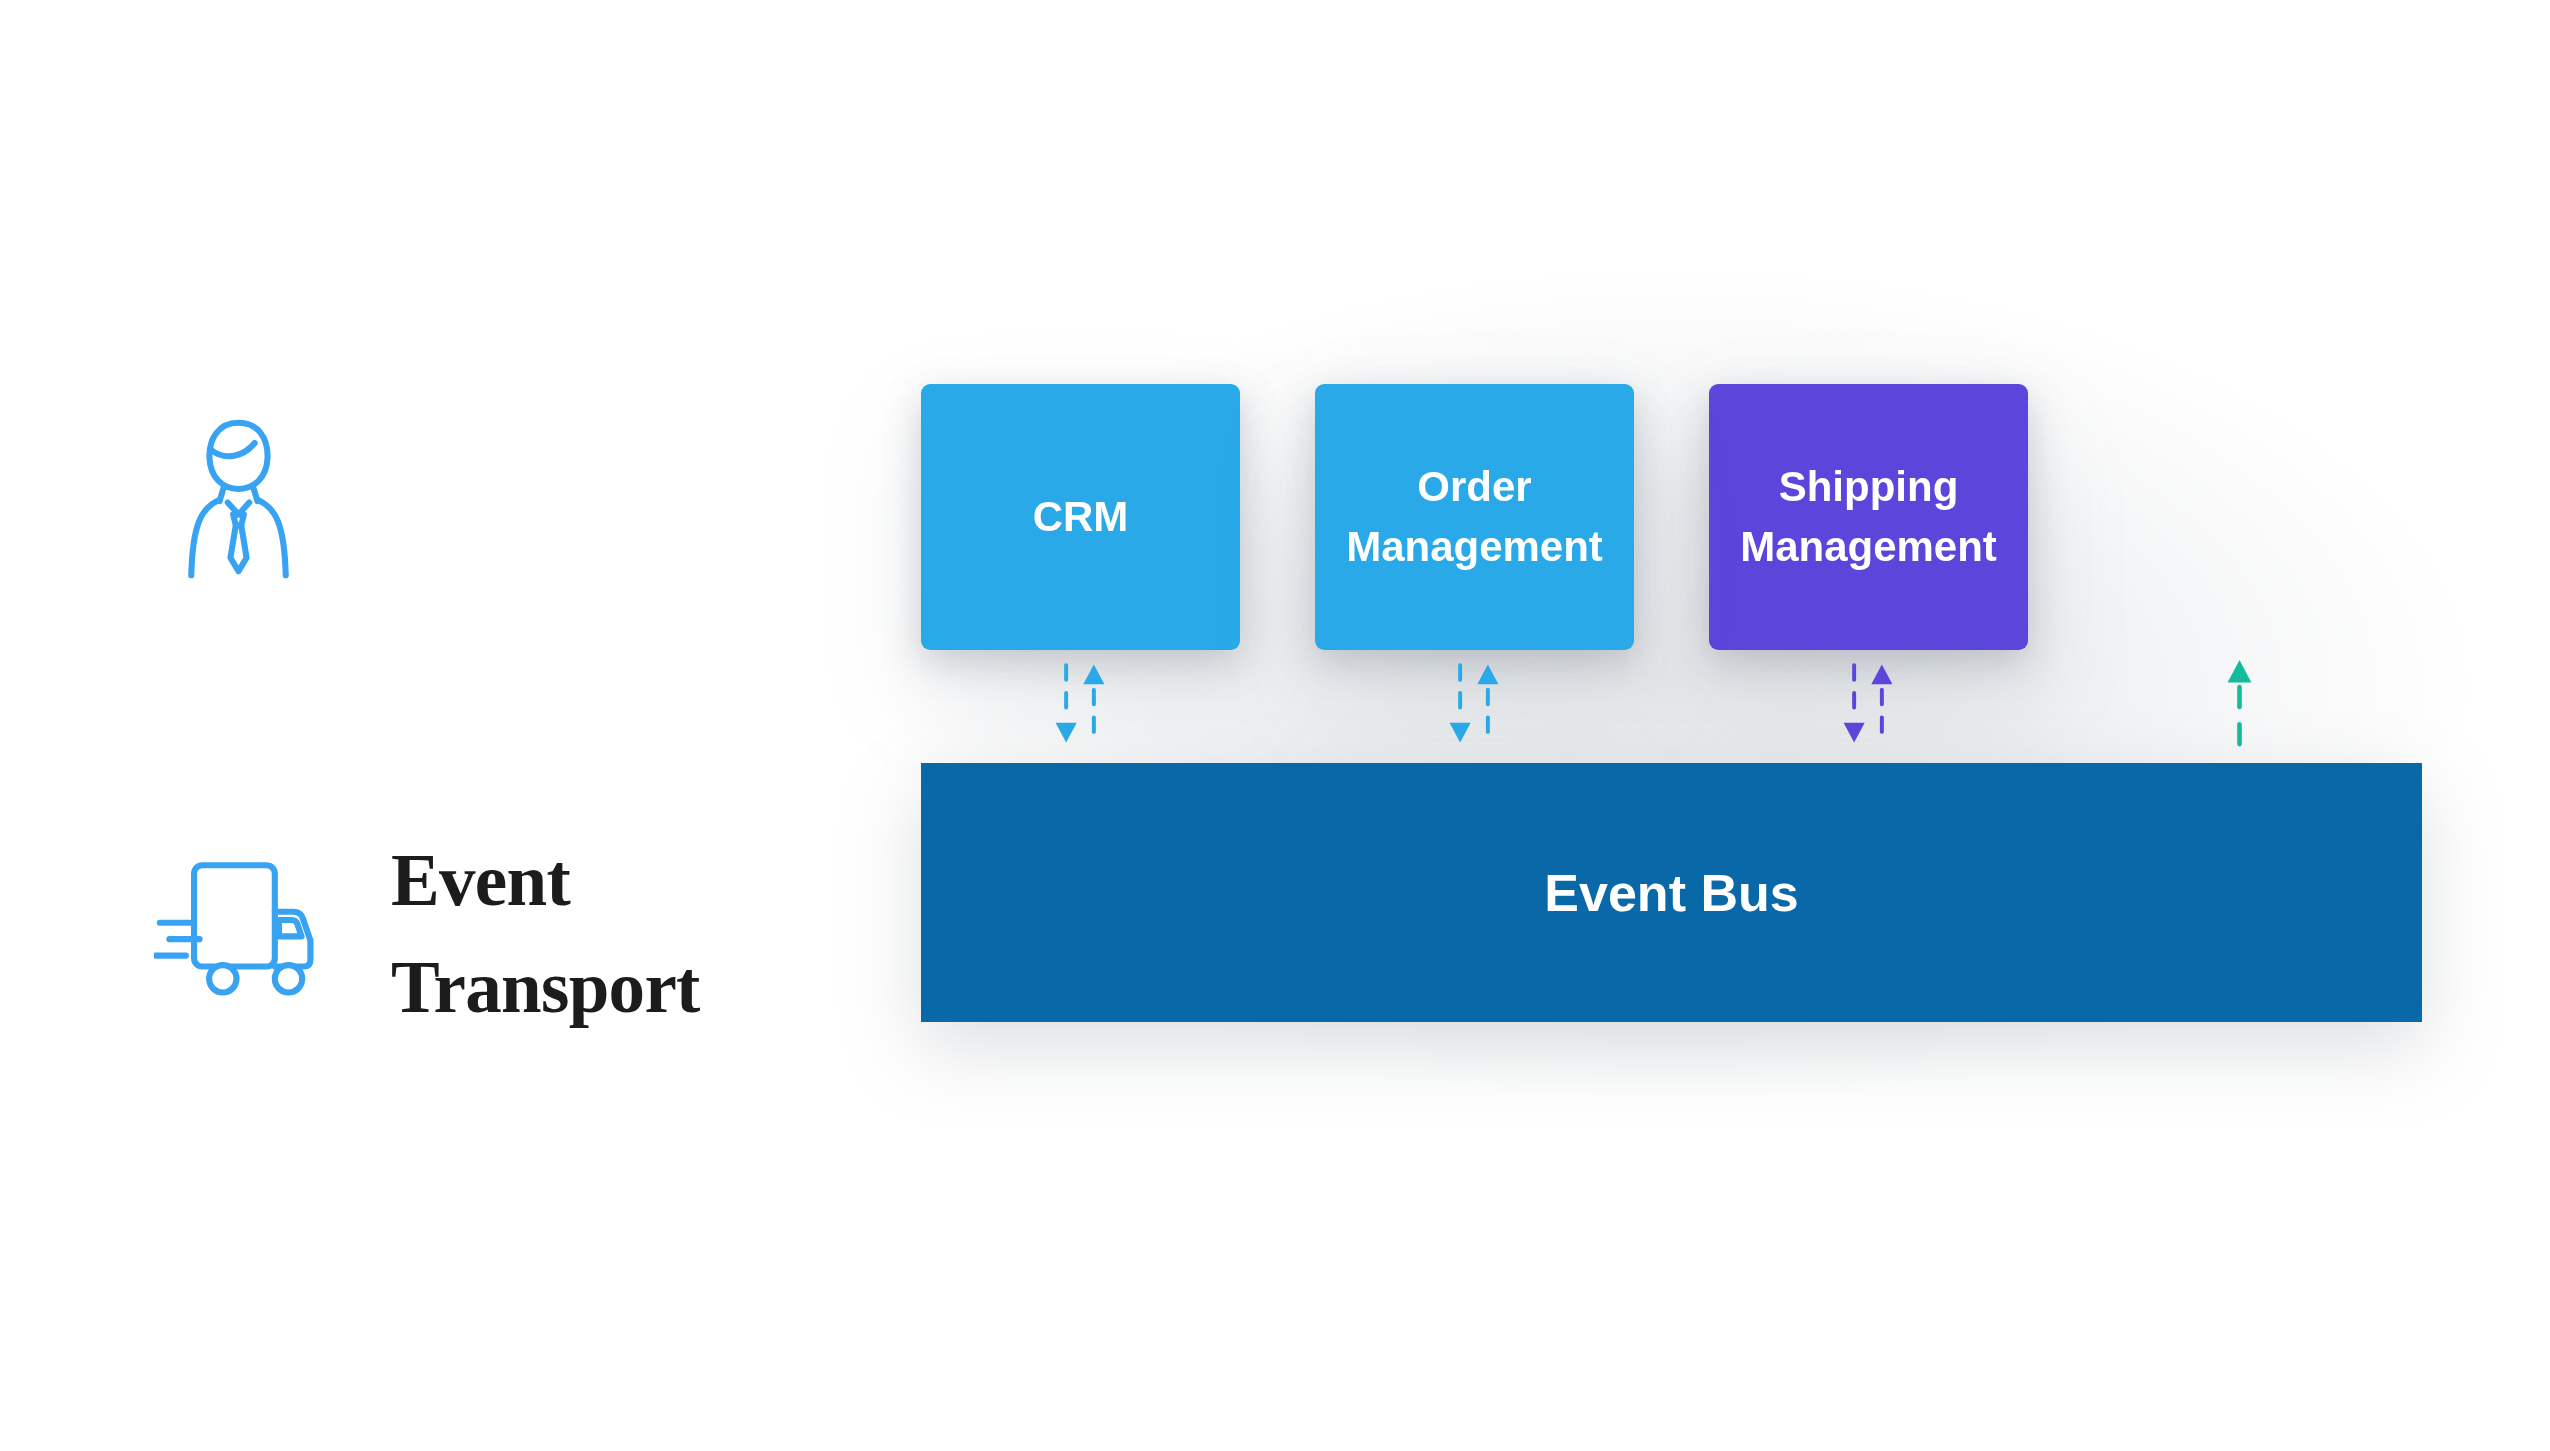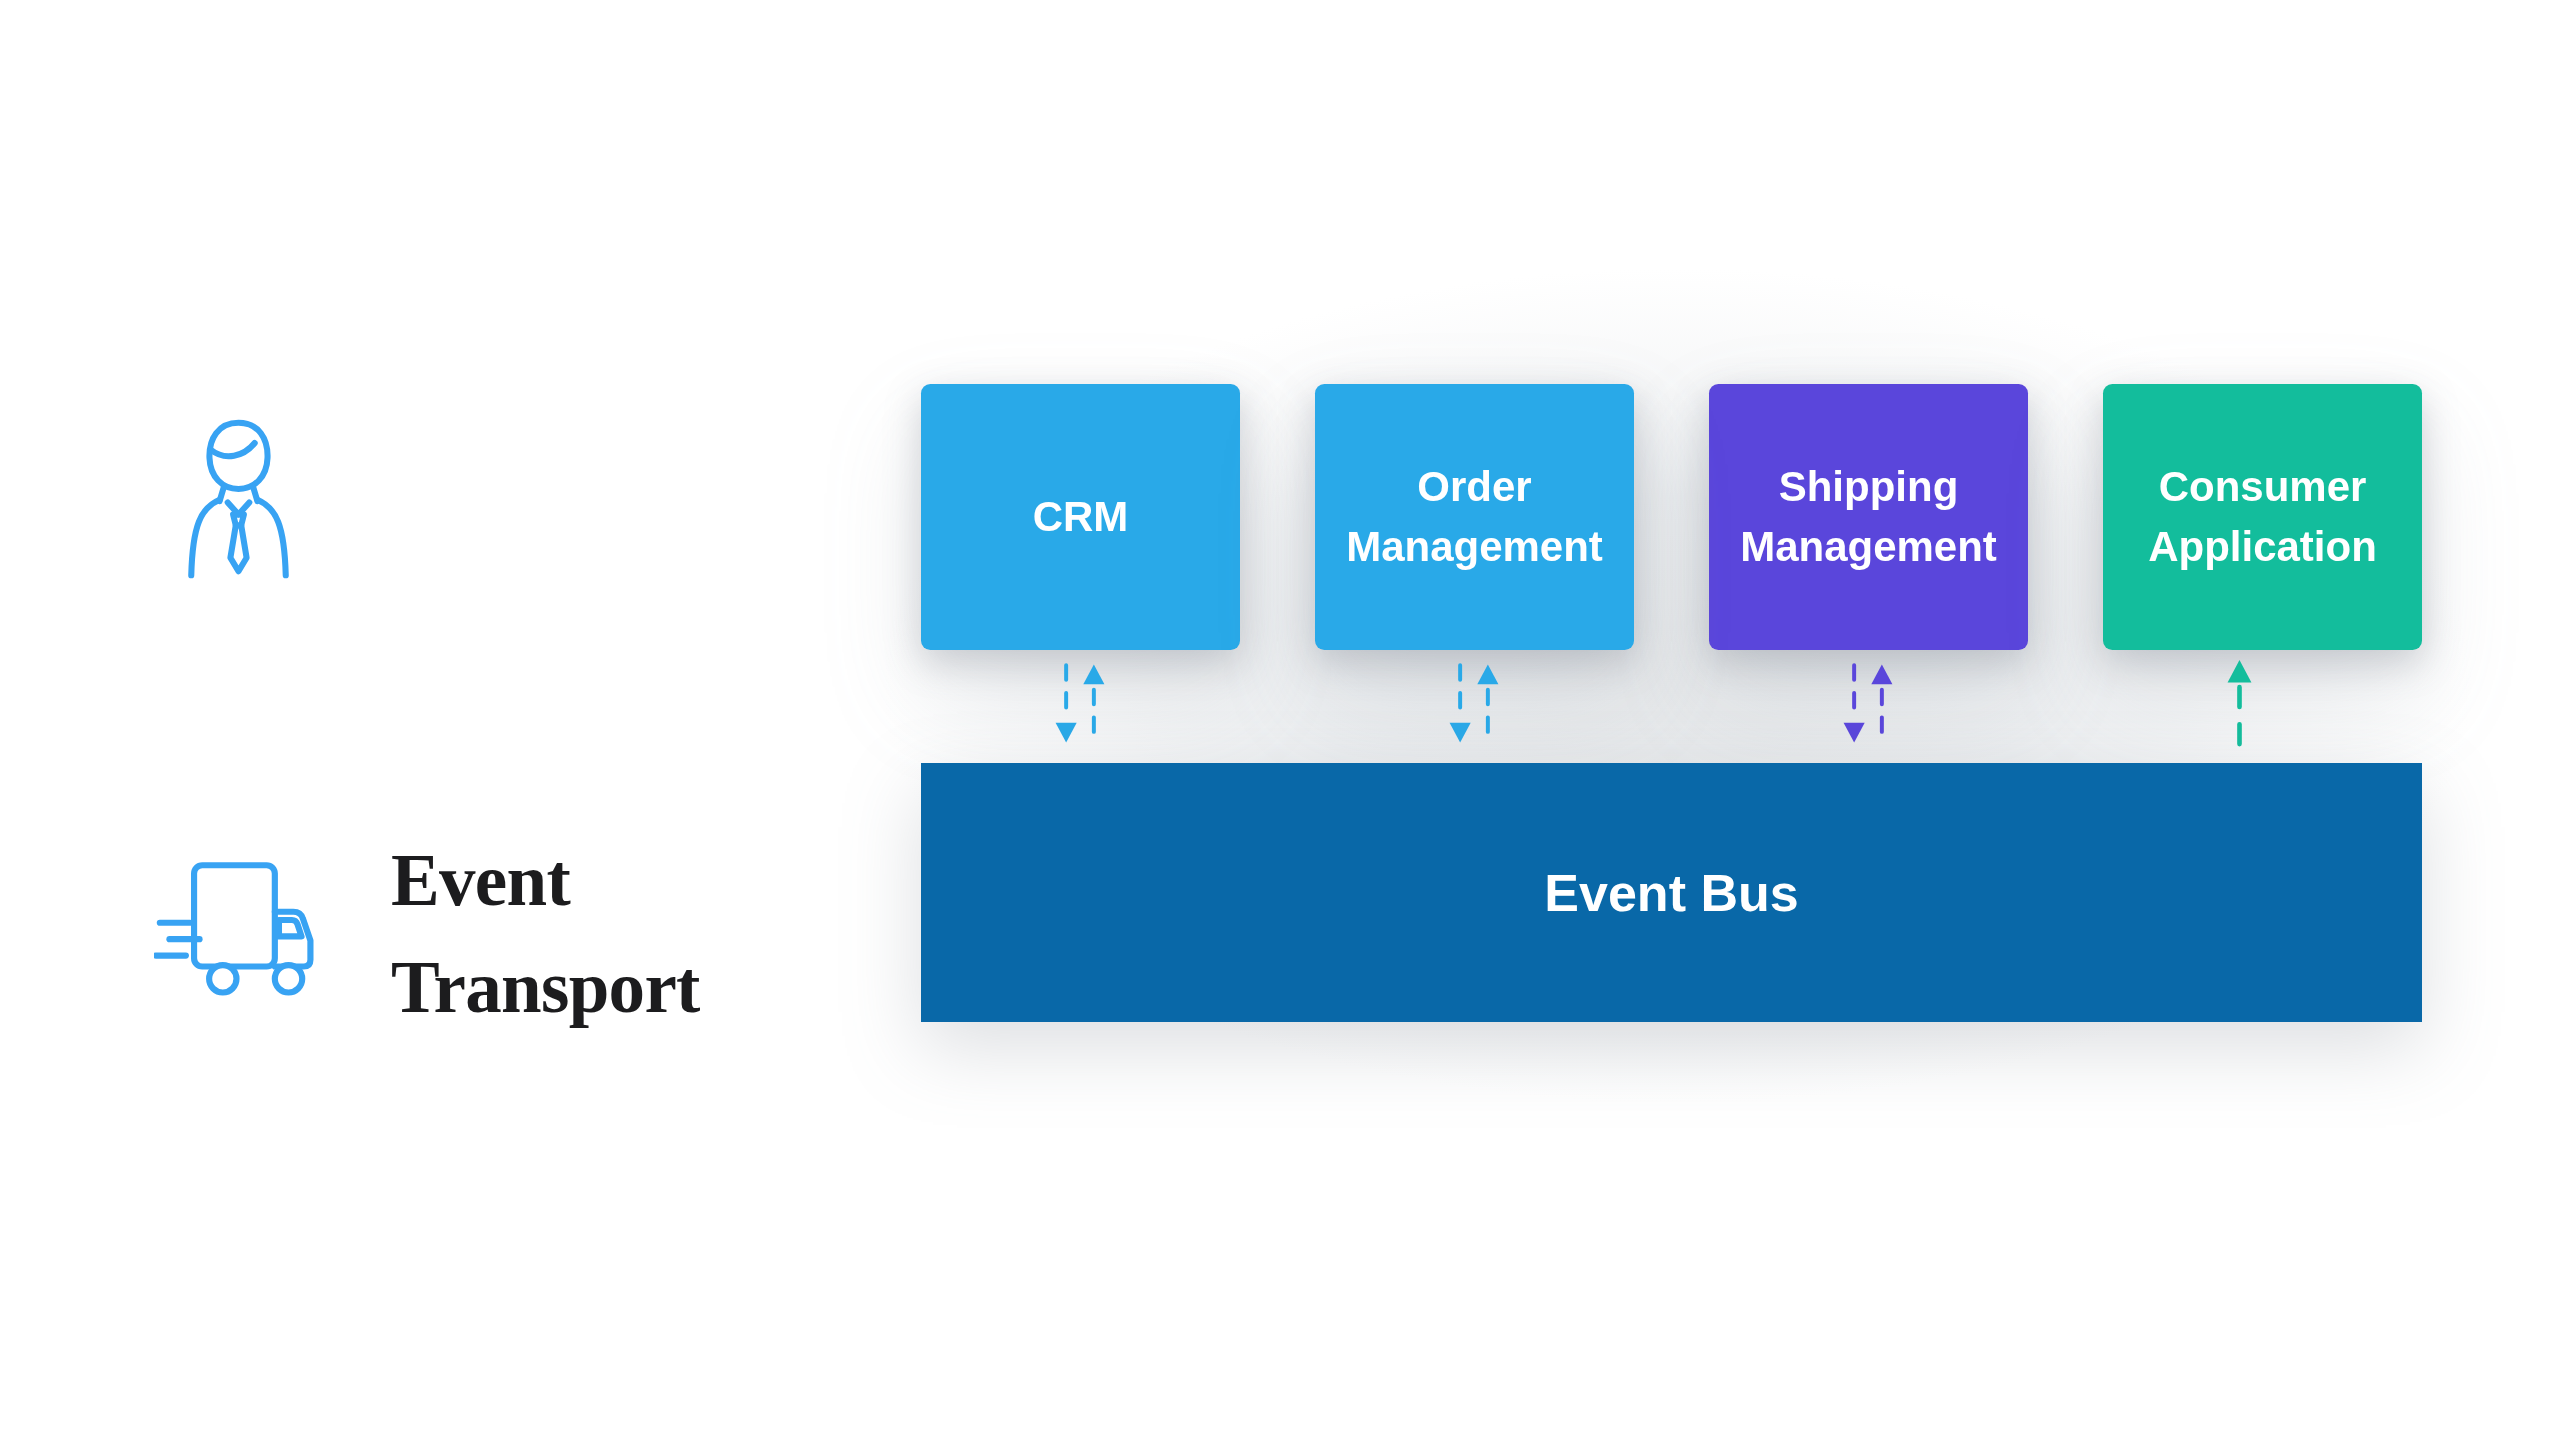--- a/index.html
+++ b/index.html
@@ -111,23 +111,20 @@
 
   <div class="producer-box box-crm" style="background: rgb(41, 169, 232);">
     <div class="box-label" style="color: rgb(255, 255, 255);">CRM</div>
   </div>
   <div class="producer-box box-shipping" style="background: rgb(90, 70, 219);">
     <div class="box-label" style="color: rgb(255, 255, 255);">Shipping Management</div>
   </div>
   <div class="producer-box box-order" style="background: rgb(41, 169, 232);">
     <div class="box-label" style="color: rgb(255, 255, 255);">Order Management</div>
   </div>
-  <div class="producer-box box-consumer" style="background: rgb(19, 189, 156);">
-    <div class="box-label" style="color: rgb(255, 255, 255);">Consumer Application</div>
-  </div>
 
   <div class="arrow-pair arrows-crm">
     <svg viewBox="0 0 100 125">
       <line x1="29" y1="3" x2="29" y2="72" stroke-width="6" stroke-linecap="round" stroke-dasharray="22 20" stroke="#29a9e8"></line>
       <path d="M29,120 L13,90 L45,90 Z" fill="#29a9e8"></path>
       <path d="M71,2 L55,32 L87,32 Z" fill="#29a9e8"></path>
       <line x1="71" y1="40" x2="71" y2="122" stroke-width="6" stroke-linecap="round" stroke-dasharray="22 20" stroke="#29a9e8"></line>
     </svg>
   </div>
 

